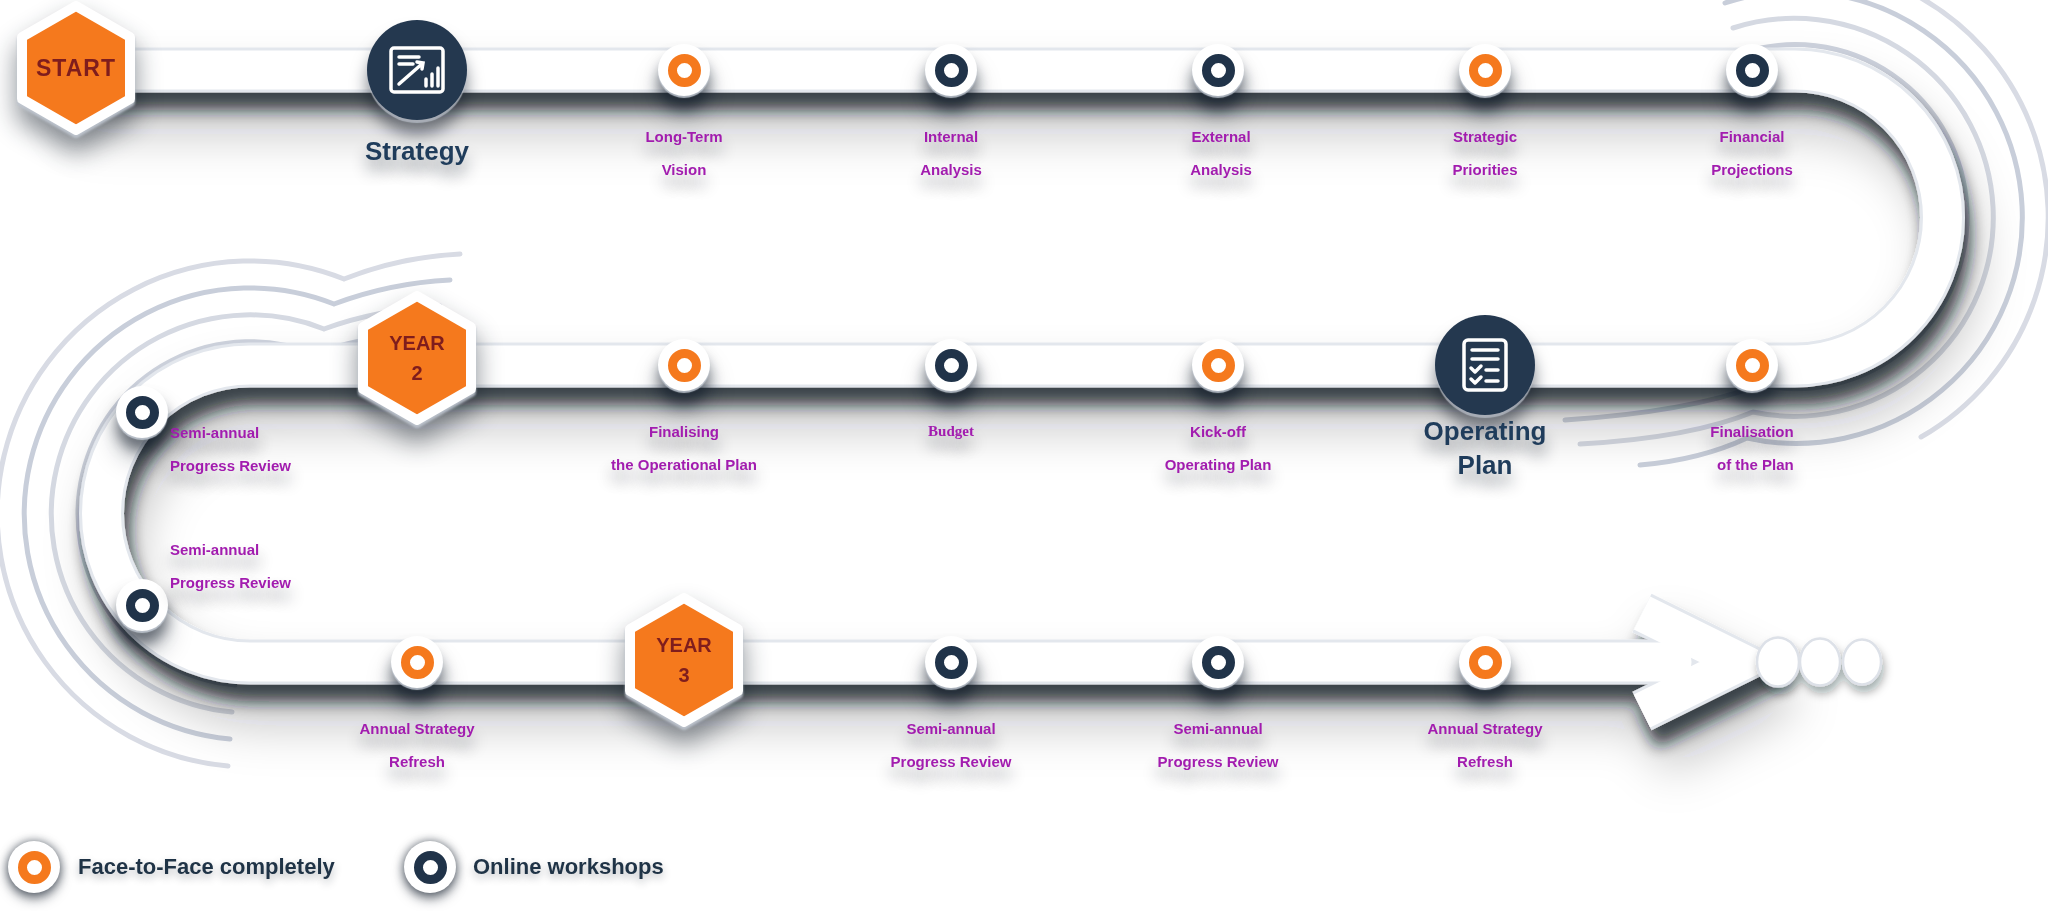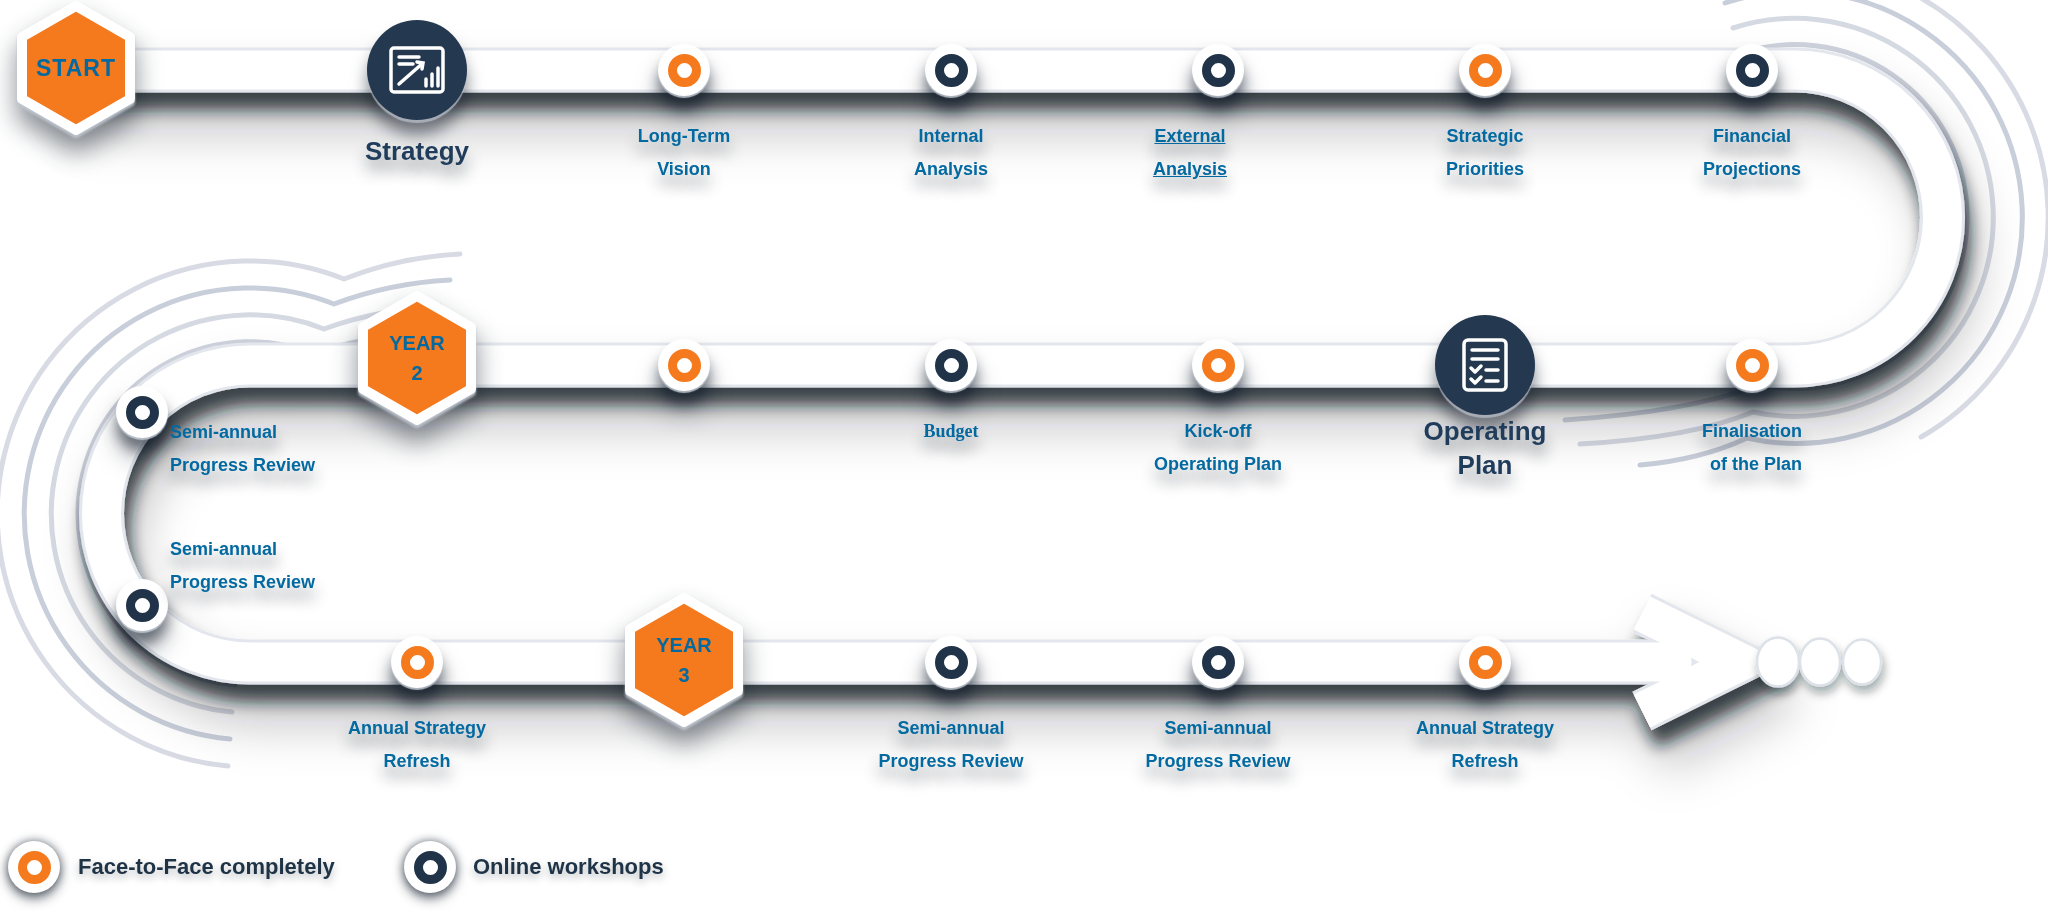--- a/index.html
+++ b/index.html
@@ -13,32 +13,32 @@
        box-shadow:0 2px 1px rgba(198,204,214,.85),0 13px 13px rgba(13,23,38,.5),0 22px 26px rgba(13,23,38,.26);}
   .dot::after{content:"";width:15px;height:15px;border-radius:50%;background:#fff;border:9px solid var(--c);}
   .dot.orange{--c:#F5791D;}
   .dot.navy{--c:#203349;}
 
   
   .badge{position:absolute;z-index:4;width:124px;height:136px;margin:-68px 0 0 -62px;
          display:flex;align-items:center;justify-content:center;
          filter:drop-shadow(0 3px 1px rgba(192,198,208,.9)) drop-shadow(0 15px 13px rgba(11,20,34,.48));}
   .badge svg{position:absolute;left:0;top:0;}
-  .badge .txt{position:relative;color:#0369a1;font-weight:700;text-align:center;white-space:pre-line;z-index:1;}
+  .badge .txt{position:relative;color:#7f1d1d;font-weight:700;text-align:center;white-space:pre-line;z-index:1;}
   .badge .txt.start{font-size:23px;letter-spacing:1px;}
   .badge .txt.year{font-size:20px;line-height:30px;}
 
   
   .icircle{position:absolute;z-index:4;width:100px;height:100px;margin:-50px 0 0 -50px;border-radius:50%;
            background:#24384F;display:flex;align-items:center;justify-content:center;
            box-shadow:0 3px 1px rgba(192,198,208,.7),0 15px 16px rgba(11,20,34,.5);}
 
   
   .ms-label{position:absolute;z-index:5;transform:translateX(-50%);text-align:center;white-space:pre-line;
-            font-weight:600;font-size:18px;line-height:33px;color:#0369a1;
+            font-weight:600;font-size:15px;line-height:33px;color:#a21caf;
             text-shadow:0 11px 15px rgba(12,22,36,.45);}
   .ms-label.heading{font-weight:700;font-size:26px;line-height:34px;color:#1F3C5B;}
   .ms-label.leftal{transform:none;text-align:left;}
 
   
   .legend-dot{position:absolute;z-index:5;width:52px;height:52px;border-radius:50%;background:#fff;
               display:flex;align-items:center;justify-content:center;
               box-shadow:0 0 10px rgba(13,23,38,.55),0 6px 12px rgba(13,23,38,.5);}
   .legend-dot::after{content:"";width:15px;height:15px;border-radius:50%;background:#fff;border:9px solid var(--c);}
   .legend-label{position:absolute;z-index:5;font-weight:700;font-size:22px;line-height:26px;color:#1F3346;
@@ -151,27 +151,29 @@
   <div class="dot orange" style="left:417px;top:662px;"></div>
   <div class="dot navy" style="left:951px;top:662px;"></div>
   <div class="dot navy" style="left:1218px;top:662px;"></div>
   <div class="dot orange" style="left:1485px;top:662px;"></div>
 
   <div class="ms-label heading" style="left:417px;top:134px;">Strategy</div>
   <div class="ms-label" style="left:684px;top:120px;">Long-Term
 Vision</div>
   <div class="ms-label" style="left:951px;top:120px;text-align:center;">Internal
 Analysis</div>
-  <div class="ms-label" style="left:1190px;top:120px;text-decoration:underline;">External
+  <div class="ms-label" style="left:1221px;top:120px;">External
 Analysis</div>
   <div class="ms-label" style="left:1485px;top:120px;">Strategic
 Priorities</div>
   <div class="ms-label" style="left:1752px;top:120px;">Financial
 Projections</div>
 
+  <div class="ms-label" style="left:684px;top:415px;">Finalising
+the Operational Plan</div>
   <div class="ms-label" style="left:951px;top:415px;font-family:Liberation Serif, serif;">Budget</div>
   <div class="ms-label" style="left:1218px;top:415px;">Kick-off
 Operating Plan</div>
   <div class="ms-label heading" style="left:1485px;top:414px;">Operating
 Plan</div>
   <div class="ms-label" style="left:1752px;top:415px;text-align:right;">Finalisation
 of the Plan</div>
 
   <div class="ms-label leftal" style="left:170px;top:416px;">Semi-annual
 Progress Review</div>

